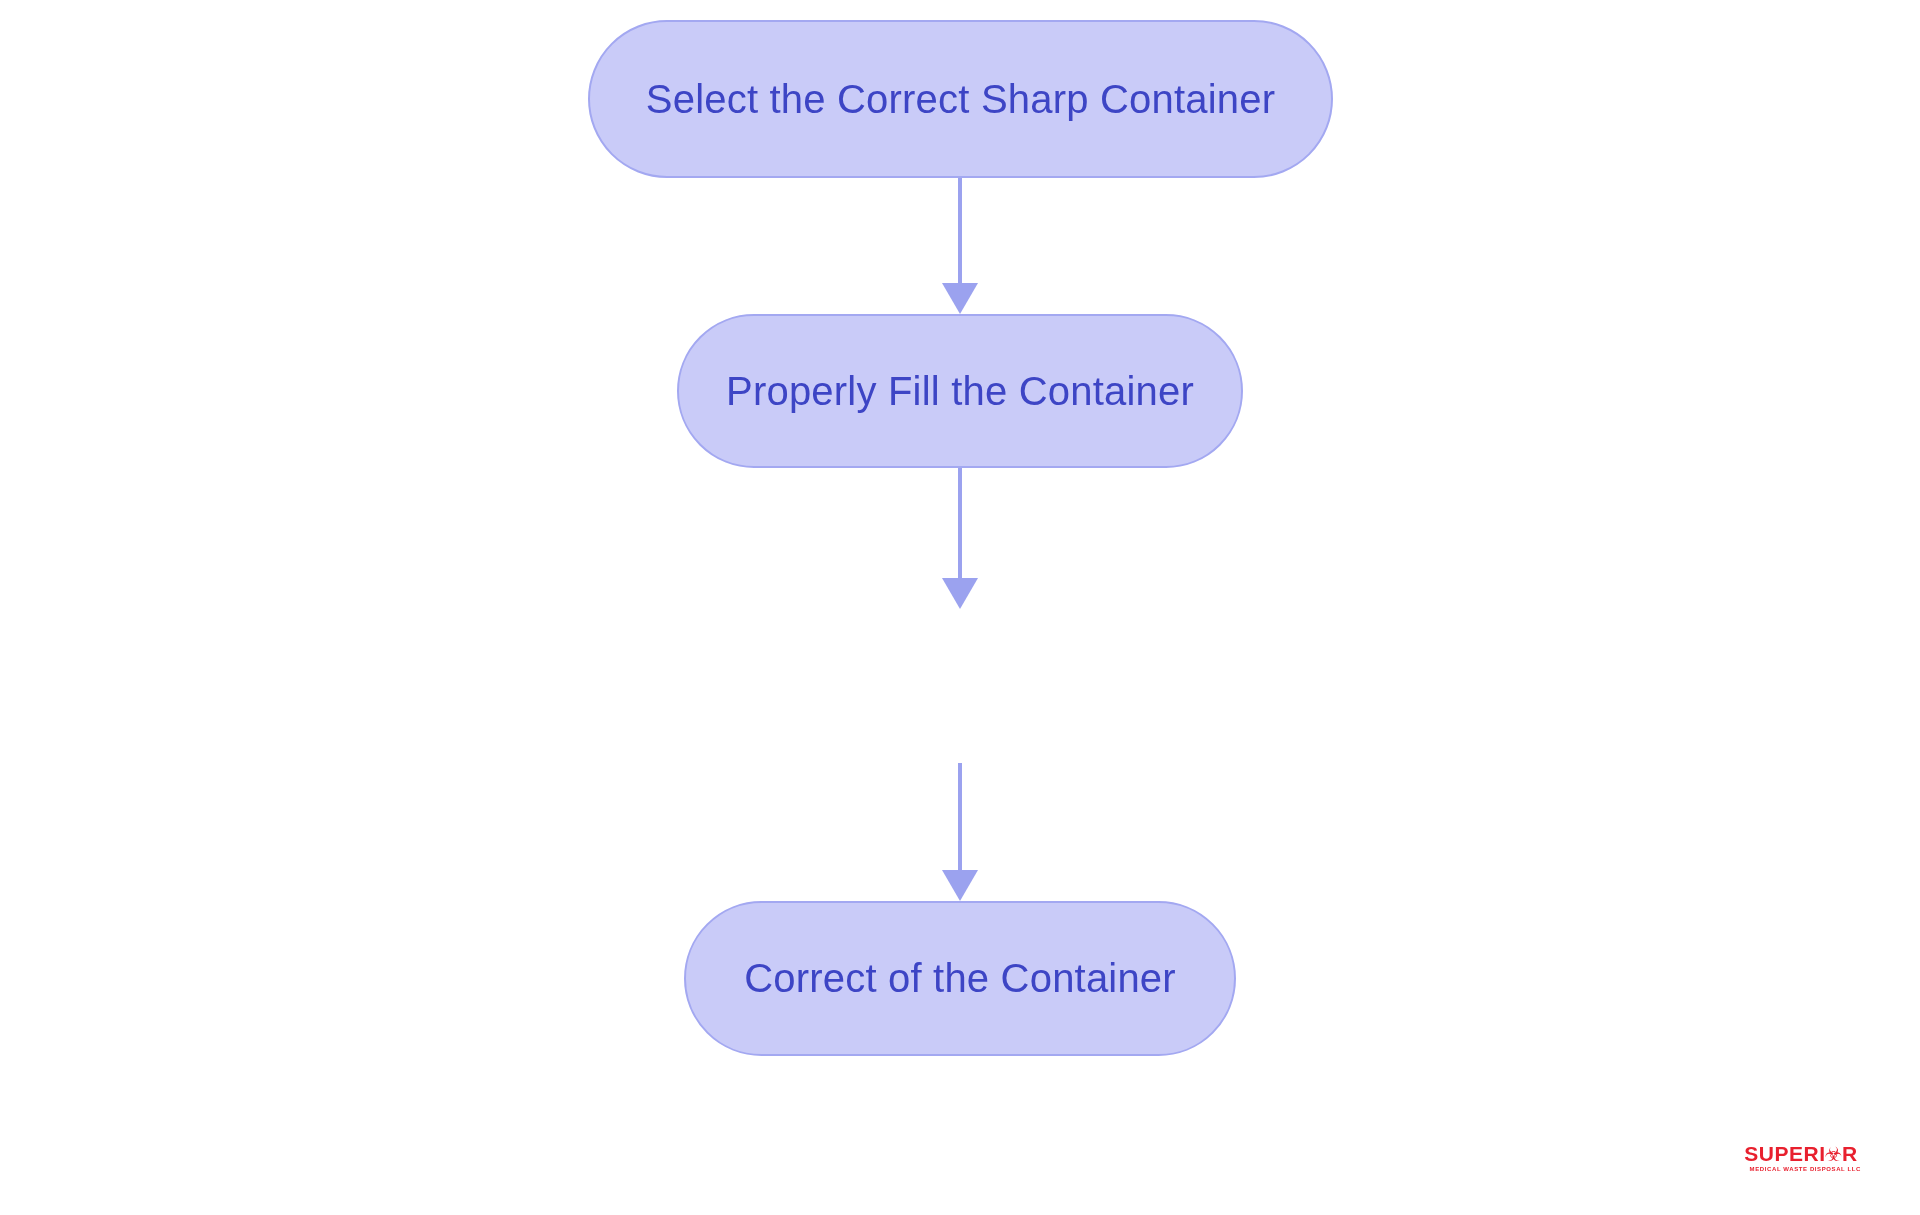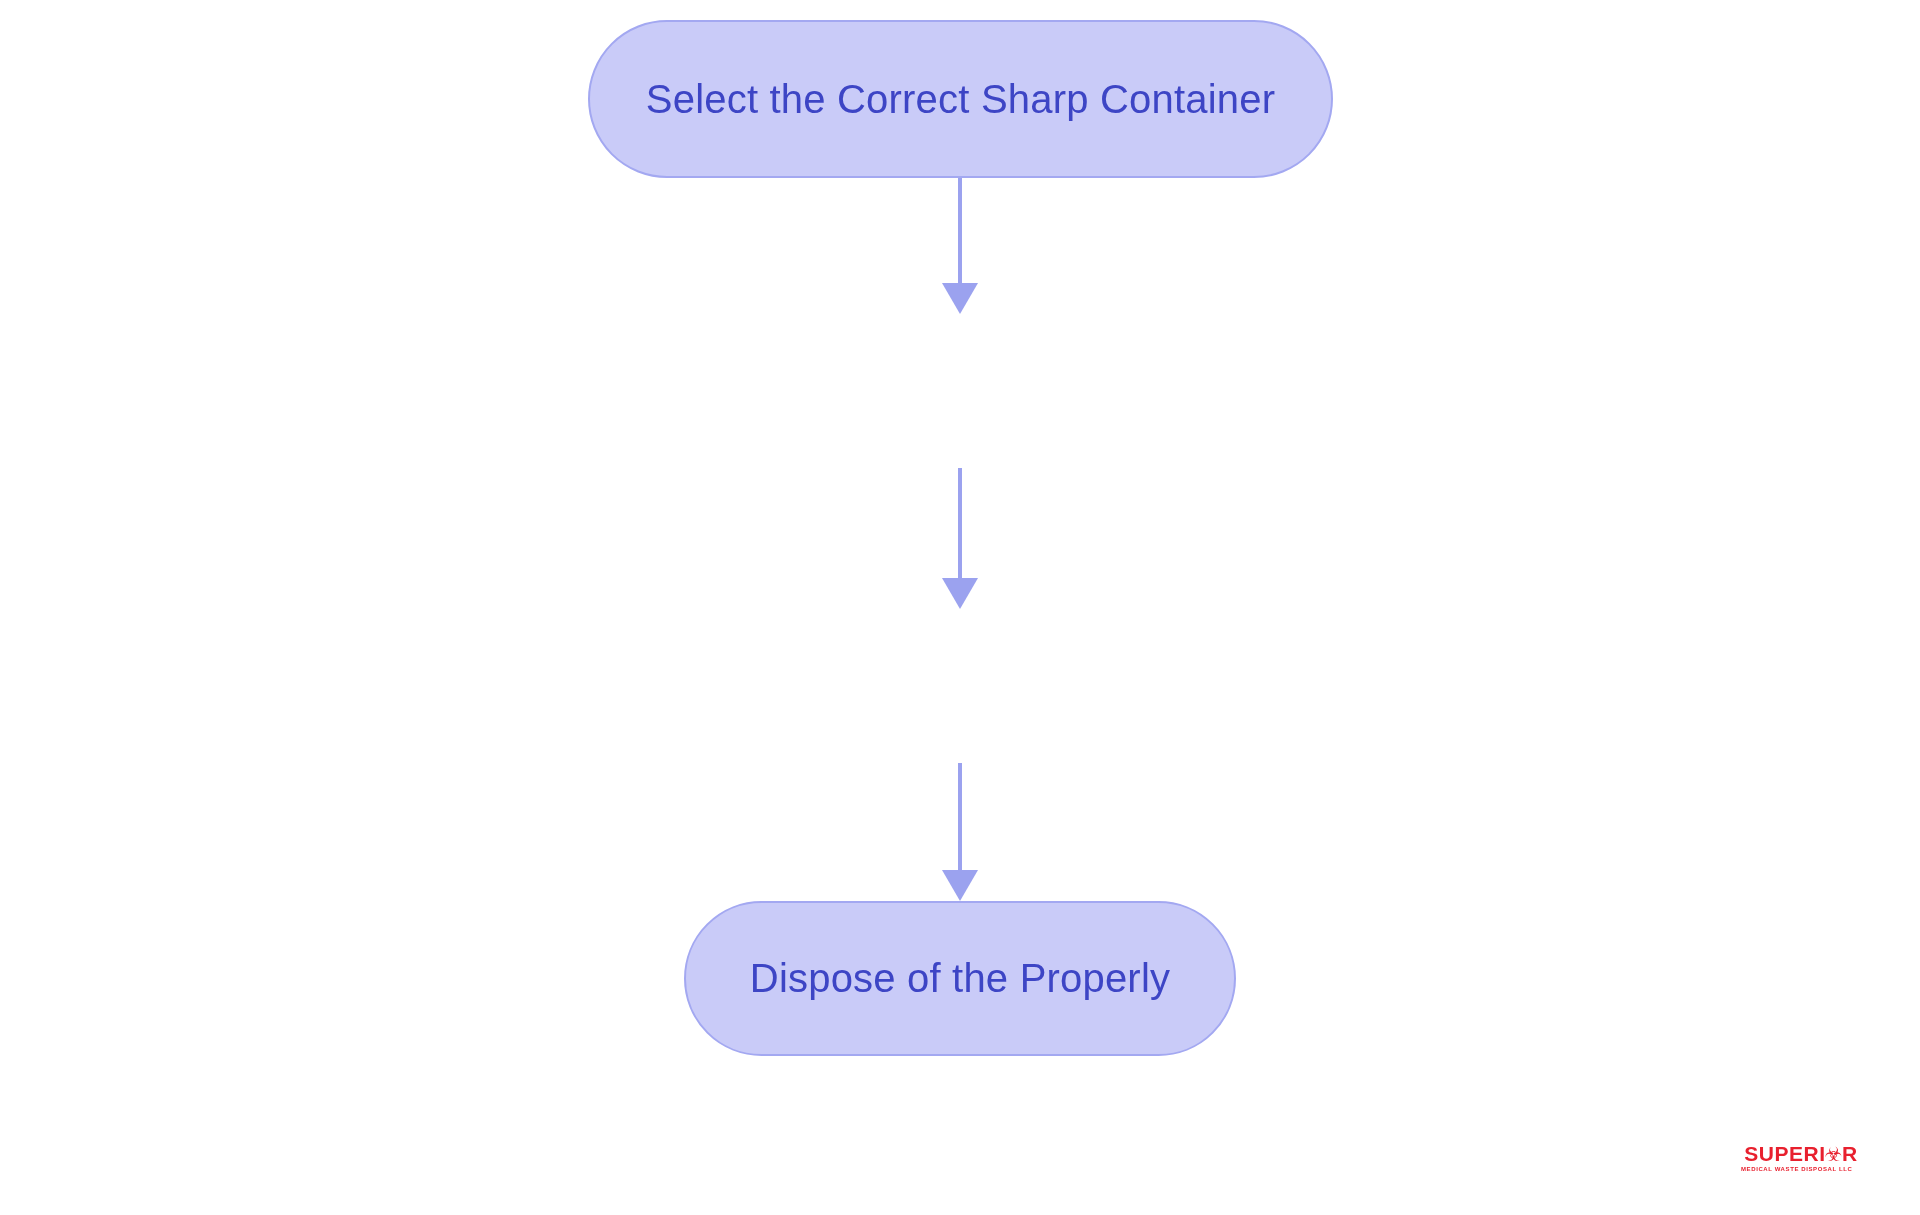--- a/index.html
+++ b/index.html
@@ -59,21 +59,21 @@
   }
   .arrow-1 { top: 178px; height: 106px; }
   .arrow-2 { top: 468px; height: 111px; }
   .arrow-3 { top: 763px; height: 108px; }
 
   .logo {
     position: absolute;
     left: 1741px;
     top: 1143px;
     width: 120px;
-    text-align: left;
+    text-align: right;
     color: var(--logo-red);
     line-height: 1;
   }
   .logo-brand {
     font-size: 21px;
     font-weight: 800;
     letter-spacing: 0.5px;
     white-space: nowrap;
     display: flex;
     align-items: center;
@@ -97,28 +97,31 @@
 <body>
 
 <div class="canvas">
 
   <div class="node node-1">
     <span>Select the Correct Sharp Container</span>
   </div>
 
   <div class="arrow arrow-1"></div>
 
+  <div class="node node-2">
+    <span>Properly Fill the Container</span>
+  </div>
 
   <div class="arrow arrow-2"></div>
 
 
   <div class="arrow arrow-3"></div>
 
   <div class="node node-4">
-    <span>Dispose of the Properly</span>
+    <span>Correct of the Container</span>
   </div>
 
   <div class="logo">
     <div class="logo-brand">
       <span>SUPERI</span>
         <span class="bio">☣</span>
         <span>R</span>
     </div>
     <div class="logo-tagline">MEDICAL WASTE DISPOSAL LLC</div>
   </div>

